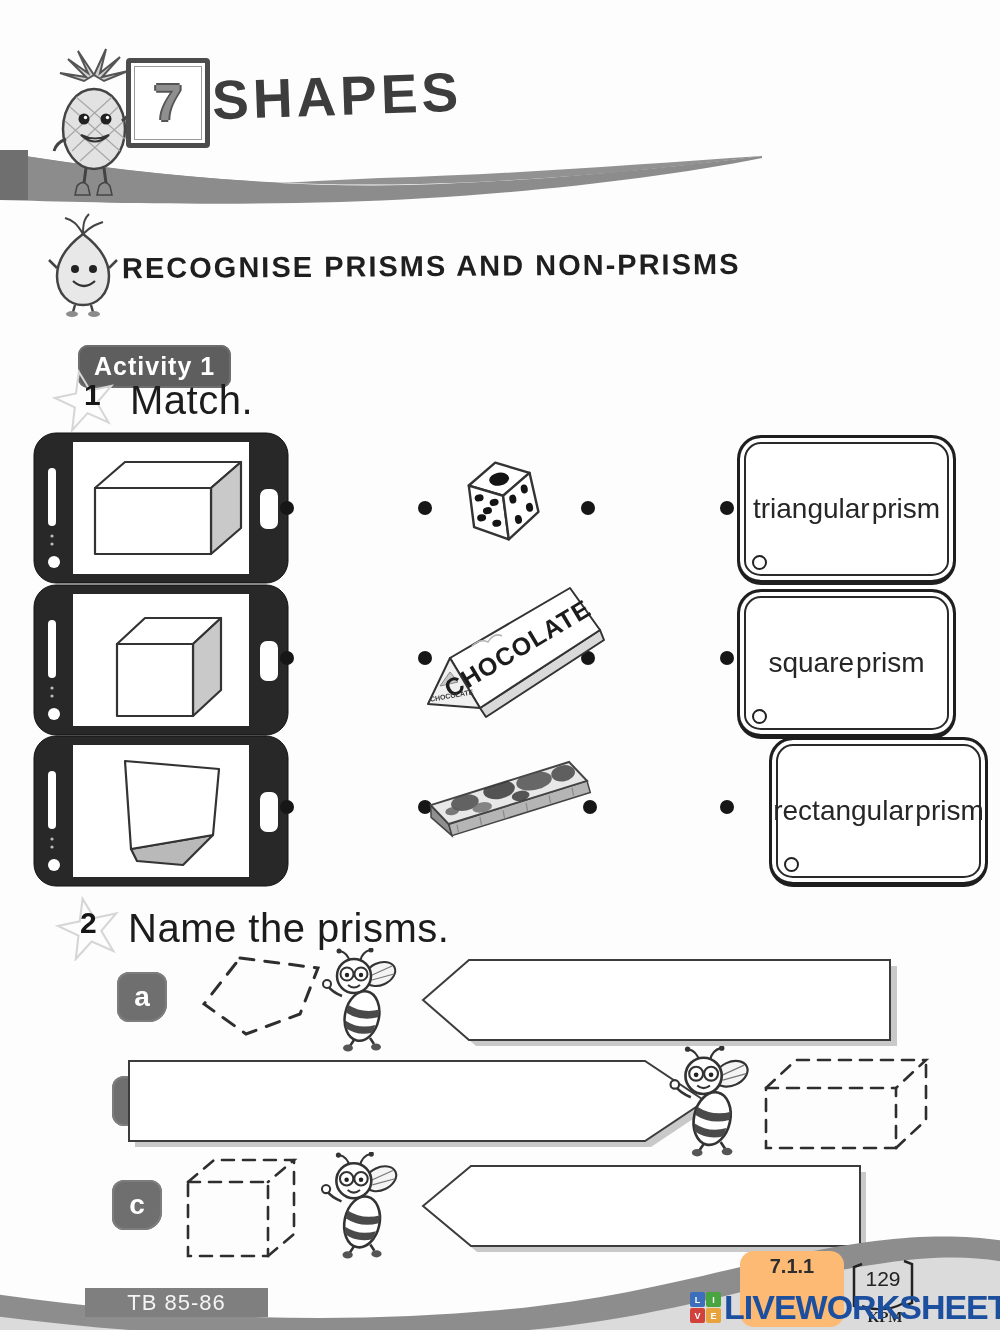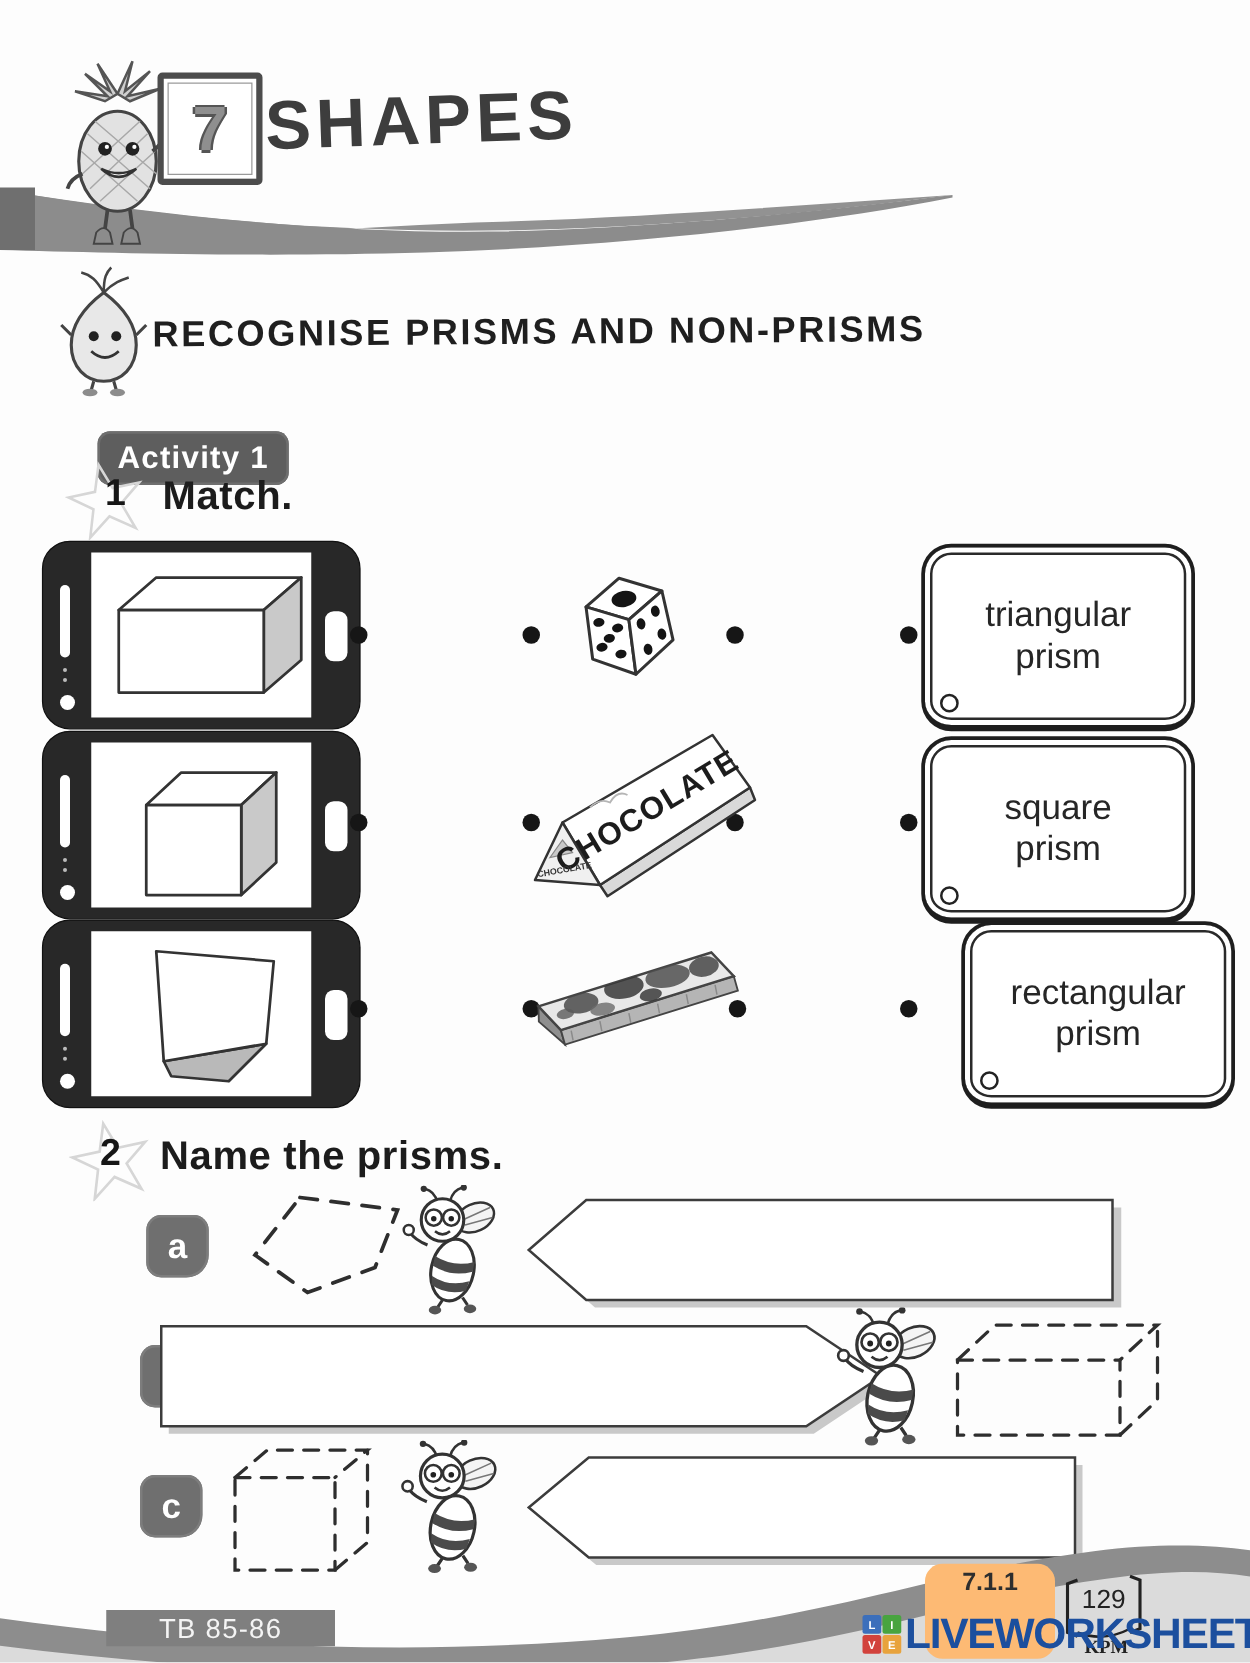--- a/index.html
+++ b/index.html
@@ -27,29 +27,29 @@
   .lesson-title{
     position:absolute;left:122px;top:250px;font-size:29px;font-weight:bold;
     letter-spacing:2px;color:#1f1f1f;white-space:nowrap;transform:rotate(-0.4deg);
   }
   .activity-badge{
     position:absolute;left:78px;top:320px;background:#5e5e5e;color:#fff;
     font-size:25px;font-weight:bold;padding:7px 16px;border-radius:10px;
     letter-spacing:1px;box-shadow:inset 0 0 0 2px #6e6e6e;margin-top:25px;
   }
   .q-number{position:absolute;font-size:30px;font-weight:bold;color:#161616;}
-  .q-text{position:absolute;font-size:32px;font-weight:bold;color:#1c1c1c;letter-spacing:0.5px;}
+  .q-text{position:absolute;font-size:40px;font-weight:normal;color:#1c1c1c;letter-spacing:0.5px;}
   
   .dot{position:absolute;width:14px;height:14px;border-radius:50%;background:#161616;}
   
   .answer-card{
     position:absolute;left:737px;width:213px;height:142px;background:#fff;
     border:3px solid #1e1e1e;border-bottom-width:5px;border-radius:24px;
     box-shadow:inset 0 0 0 4px #fff, inset 0 0 0 6px #2a2a2a;
-    display:flex;flex-direction:column;align-items:center;justify-content:center;
+    display:flex;flex-direction:row;align-items:center;justify-content:center;
     gap:2px;
   }
   .answer-card .hole{
     position:absolute;left:12px;bottom:10px;width:11px;height:11px;
     border:2.5px solid #222;border-radius:50%;background:#fff;
   }
   .answer-card span{font-size:28px;color:#262626;line-height:1.1;}
   
   .letter-badge{
     position:absolute;width:50px;height:50px;background:#6f6f6f;

